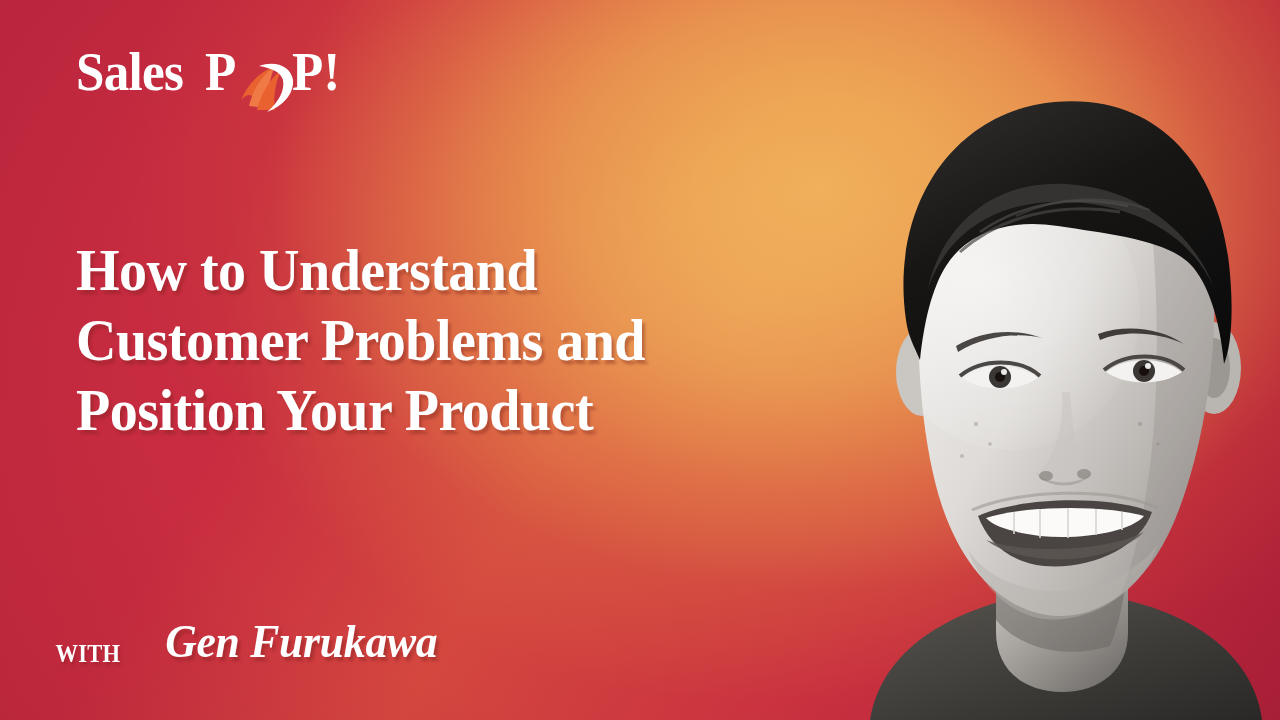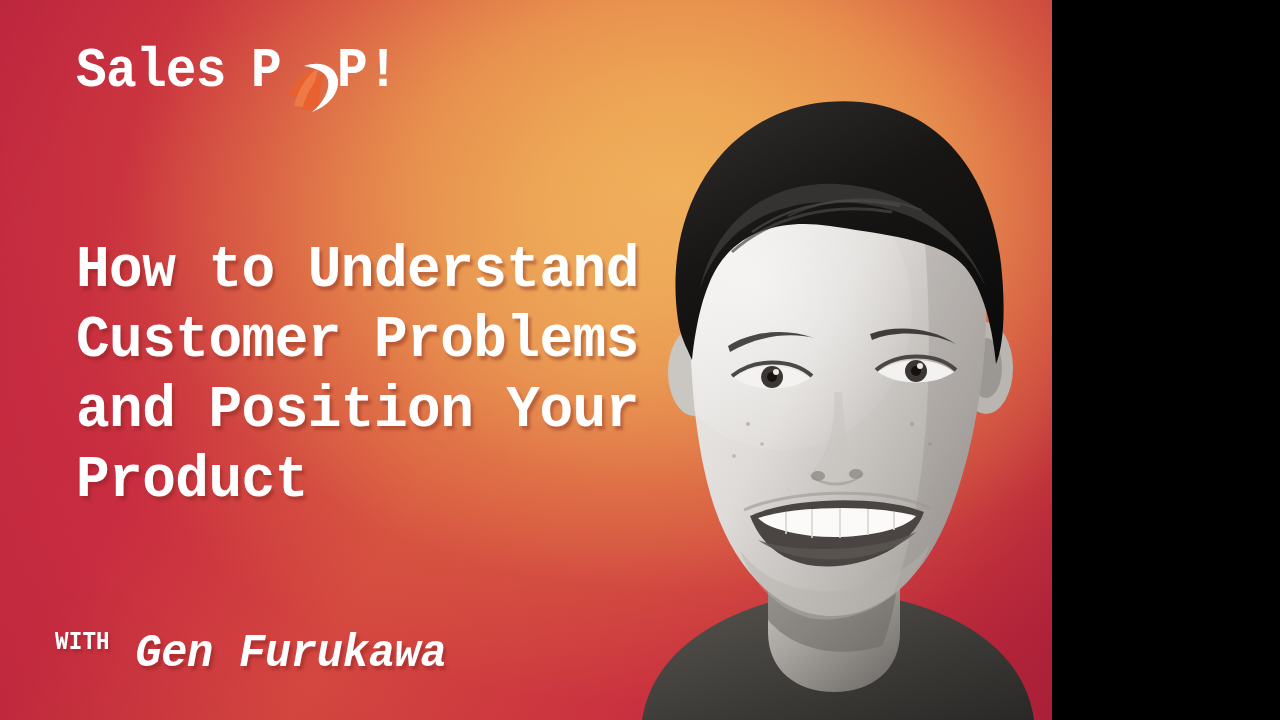--- a/index.html
+++ b/index.html
@@ -2,24 +2,24 @@
 <html><head>
 <meta charset="utf-8">
 <style>
   html, body {
     margin: 0;
     padding: 0;
     background: #000;
   }
   #stage {
     position: relative;
-    width: 1052px;
+    width: 1280px;
     height: 720px;
     overflow: hidden;
-    font-family: Liberation Mono, monospace;
+    font-family: Liberation Serif, serif;
     background: #c8293f;
   }
 
   
   .bg-base {
     position: absolute;
     inset: 0;
     background: linear-gradient(120deg, #c32940 0%, #c82c40 28%, #d4473f 48%, #c9303f 72%, #b0223a 100%);
   }
   .bg-glow {
@@ -112,24 +112,25 @@
     letter-spacing: -0.6px;
     text-shadow: 3px 4px 3px rgba(120,35,25,0.38);
     transform: scaleX(0.935);
     transform-origin: left top;
   }
 
   
   .presenter {
     position: absolute;
     left: 52px;
-    bottom: 40px;
+    bottom: 52px;
     display: flex;
-    align-items: flex-start;
+    align-items: flex-end;
     white-space: nowrap;
+    gap: 20px;
   }
   .presenter-with {
     font-size: 25px;
     font-weight: bold;
     color: #ffffff;
     letter-spacing: 0.2px;
     text-shadow: 2px 3px 3px rgba(120,30,25,0.35);
     transform: scaleX(0.9);
     transform-origin: left baseline;
   }

